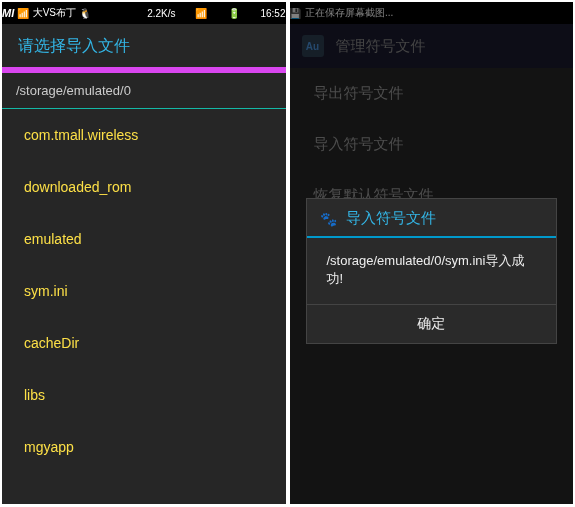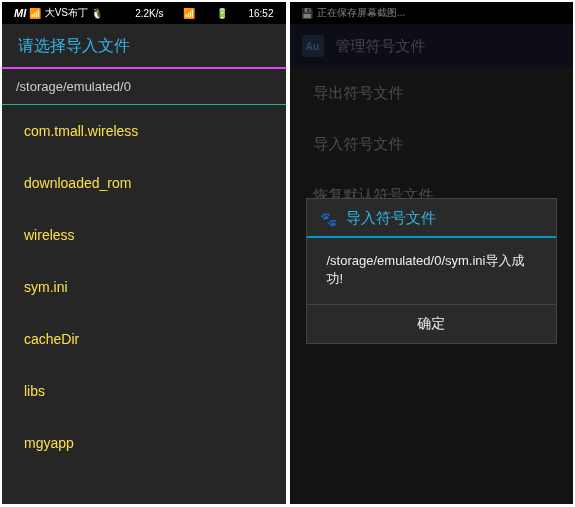--- a/index.html
+++ b/index.html
@@ -17,32 +17,32 @@
       position: relative;
       overflow: hidden;
     }
     .status-bar {
       height: 22px;
       background: #000;
       color: #fff;
       font-size: 10px;
       display: flex;
       align-items: center;
-      padding: 0 12px;
+      padding: 0 0;
       justify-content: space-between;
     }
     .status-left { display: flex; align-items: center; gap: 3px; }
     .status-right { display: flex; align-items: center; gap: 20px; }
     .mi-logo { font-weight: bold; font-style: italic; font-size: 11px; }
     .status-icon { font-size: 10px; }
     
     
     .dialog-header {
       padding: 12px 16px 10px;
-      border-bottom: 2px solid #d946ef;
+      border-bottom: 6px solid #d946ef;
     }
     .dialog-title {
       color: #33b5e5;
       font-size: 16px;
     }
     .path-bar {
       padding: 10px 14px;
       color: #ccc;
       font-size: 13px;
       border-bottom: 1px solid #14b8a6;
@@ -149,21 +149,21 @@
     </div>
   </div>
 
   <div class="dialog-header">
     <div class="dialog-title">请选择导入文件</div>
   </div>
   <div class="path-bar">/storage/emulated/0</div>
   <div class="file-list">
     <div class="file-item">com.tmall.wireless</div>
     <div class="file-item">downloaded_rom</div>
-    <div class="file-item">wireless</div>
+    <div class="file-item">emulated</div>
     <div class="file-item">sym.ini</div>
     <div class="file-item">cacheDir</div>
     <div class="file-item">libs</div>
     <div class="file-item">mgyapp</div>
   </div>
 </div>
 
 <div class="phone">
   <div class="status-bar">
     <div class="status-left">

